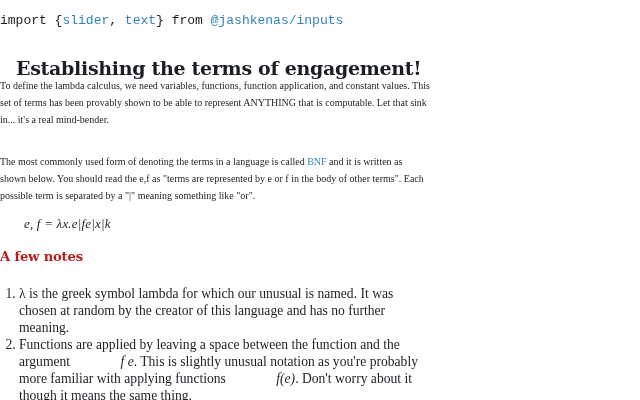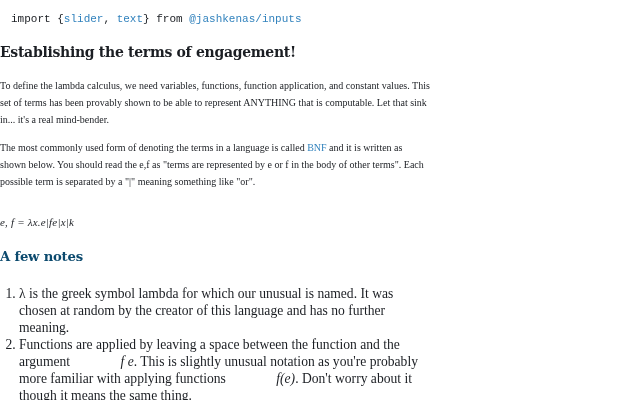--- a/index.html
+++ b/index.html
@@ -13,79 +13,80 @@
     body {
       color: #1b1e23;
       font-family: "DejaVu Serif", "Liberation Serif", serif;
     }
     .page {
       position: relative;
       padding: 0 0 0 0;
     }
     .code-cell {
       position: absolute;
-      left: 11px;
+      left: 0;
       top: 13px;
       font-family: "Liberation Mono", "DejaVu Sans Mono", monospace;
-      font-size: 11px;
+      font-size: 13px;
       color: #1b1e23;
       white-space: pre;
     }
     .code-cell .ident { color: #3182bd; }
     .code-cell .punct { color: #1b1e23; }
     .code-cell .module { color: #3182bd; }
 
     h1.title {
       position: absolute;
       left: 0;
       top: 40px;
-      margin: 0;
+      margin: 16px;
       font-family: "DejaVu Serif", "Liberation Serif", serif;
       font-weight: bold;
-      font-size: 14px;
+      font-size: 19px;
       letter-spacing: -0.3px;
       color: #1b1e23;
       line-height: 24px;
     }
     p.para {
       position: absolute;
       left: 0;
       margin: 0;
       width: 430px;
       font-family: "Liberation Serif", "DejaVu Serif", serif;
       font-size: 10px;
       line-height: 17px;
       color: #1b1e23;
     }
     p.para.p1 { top: 77px; }
-    p.para.p2 { top: 139px; }
+    p.para.p2 { top: 153px; }
     a.link {
       color: #3182bd;
       text-decoration: none;
     }
     .math {
       position: absolute;
       left: 0;
       top: 216px;
       font-family: "Liberation Serif", "DejaVu Serif", serif;
       font-style: italic;
-      font-size: 11px;
+      font-size: 13px;
       color: #1b1e23;
       letter-spacing: 0.2px;
+      padding-left: 24px;
     }
     h2.subtitle {
       position: absolute;
       left: 0;
       top: 249px;
       margin: 0;
       font-family: "DejaVu Serif", "Liberation Serif", serif;
       font-weight: bold;
       font-size: 13.2px;
       letter-spacing: -0.2px;
-      color: #0c4a6e;
+      color: #b91c1c;
       text-align: center;
     }
     ol.notes {
       position: absolute;
       left: 0;
       top: 285px;
       margin: 0;
       padding: 0 0 0 19px;
       width: 412px;
       font-family: "Liberation Serif", "DejaVu Serif", serif;

